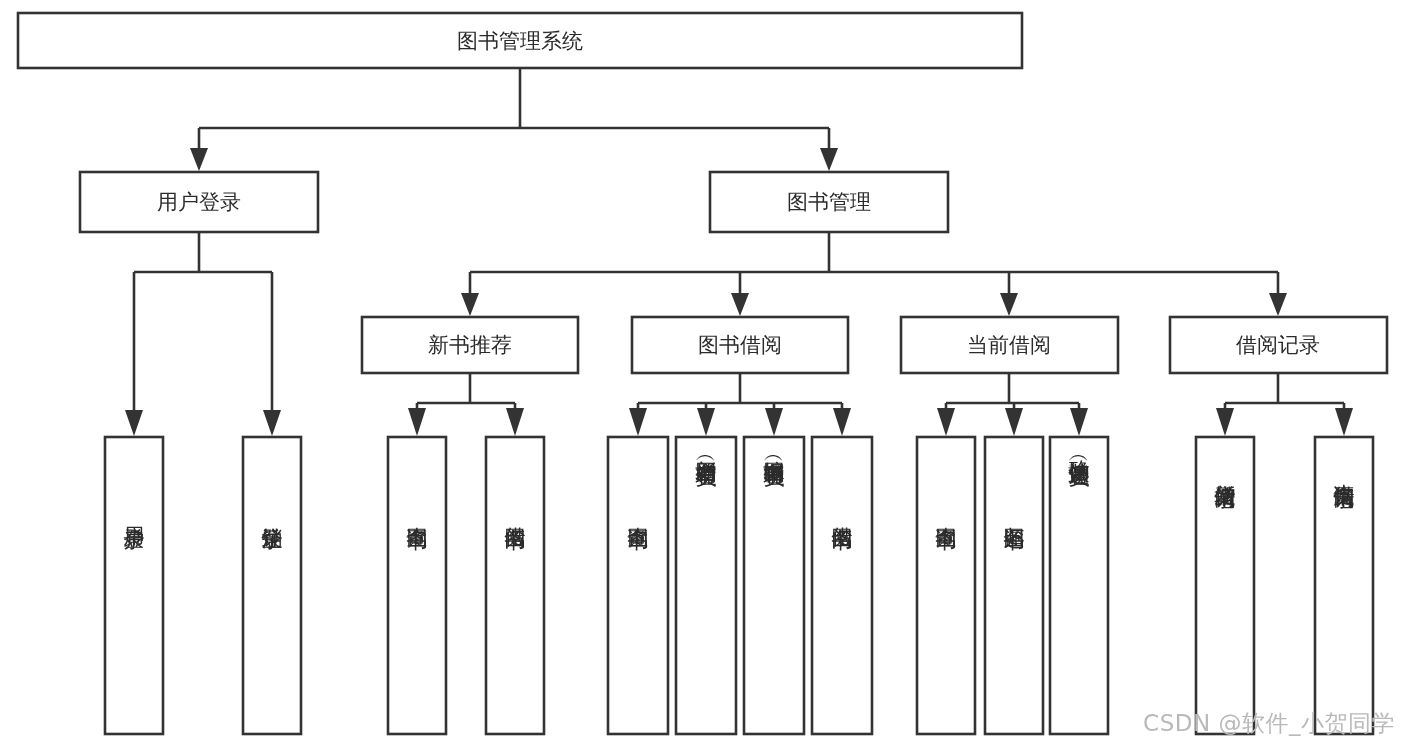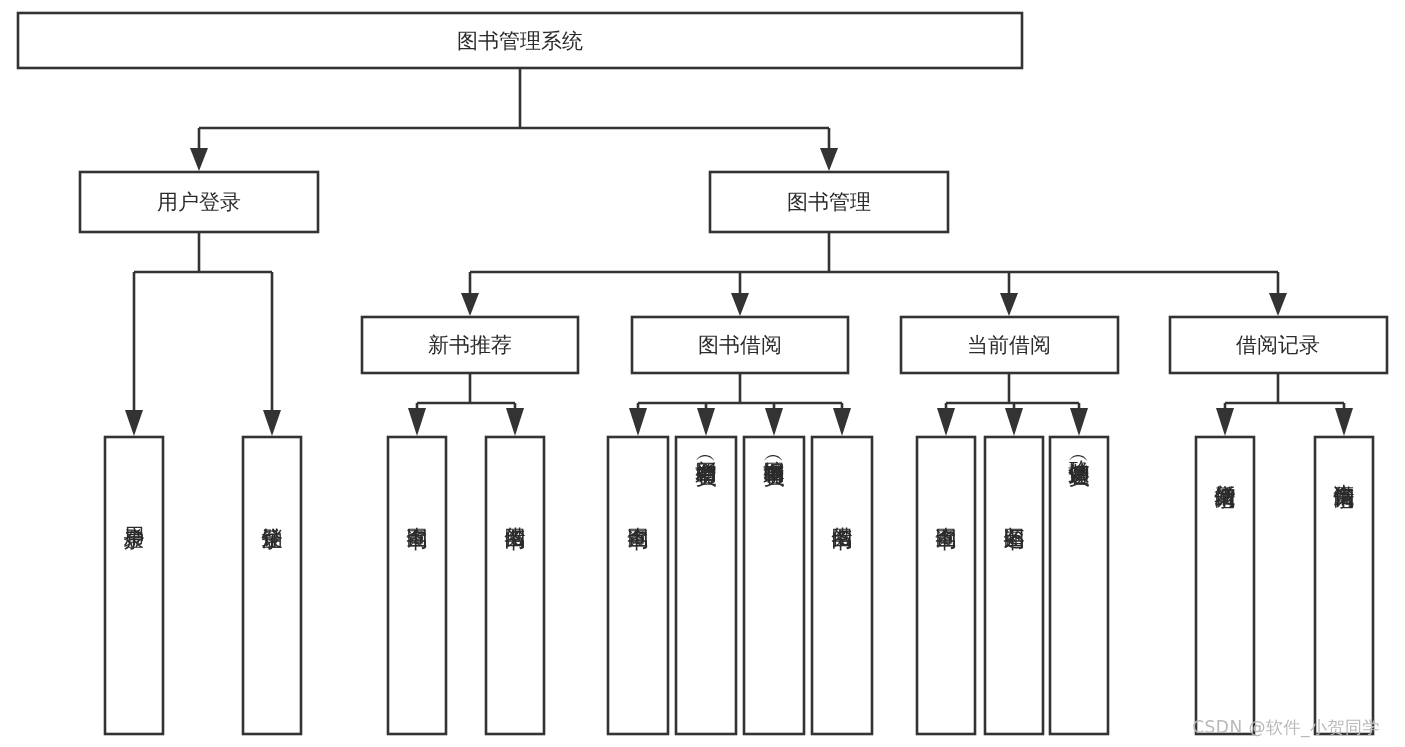--- a/index.html
+++ b/index.html
@@ -50,24 +50,24 @@
   .node-label-v {
     font-family: "DejaVu Sans", "Liberation Sans", sans-serif;
     font-size: 21px;
     fill: #2b2b2b;
     text-anchor: middle;
     writing-mode: vertical-rl;
     letter-spacing: 1px;
   }
   .watermark {
     position: absolute;
-    right: 23px;
+    right: 8px;
     bottom: 8px;
     font-family: "DejaVu Sans", "Liberation Sans", sans-serif;
-    font-size: 17px;
+    font-size: 23px;
     color: #b9b9b9;
     letter-spacing: 0.5px;
     white-space: nowrap;
     pointer-events: none;
   }
 </style>
 </head>
 <body>
 
 <div id="diagram-root">

